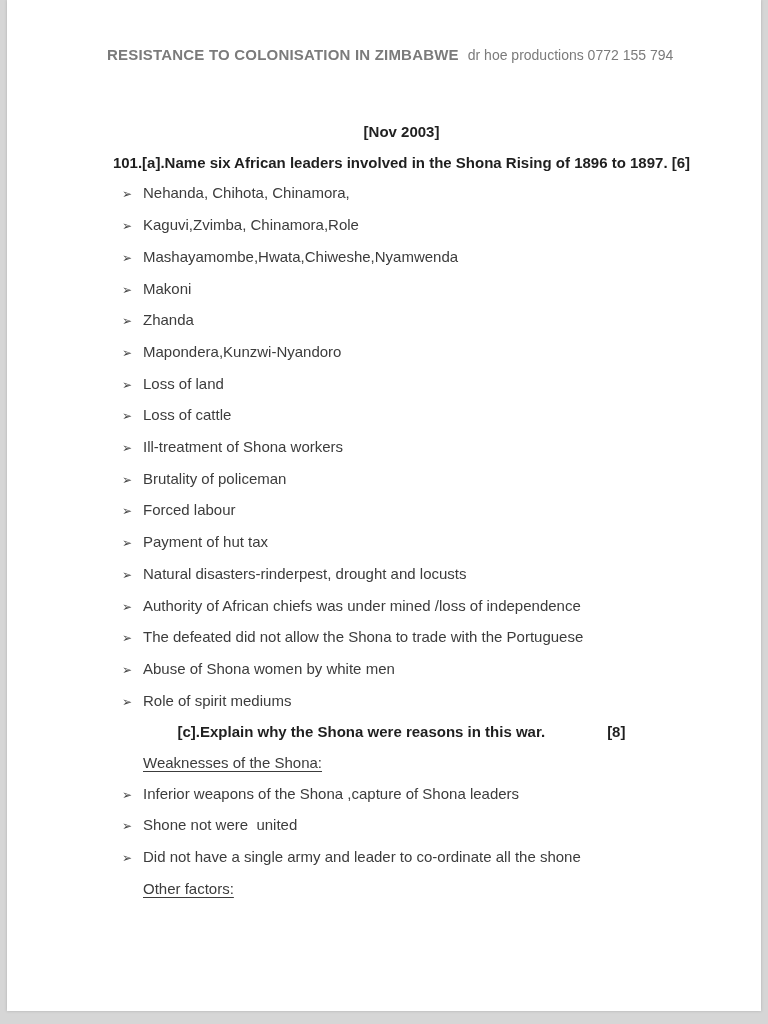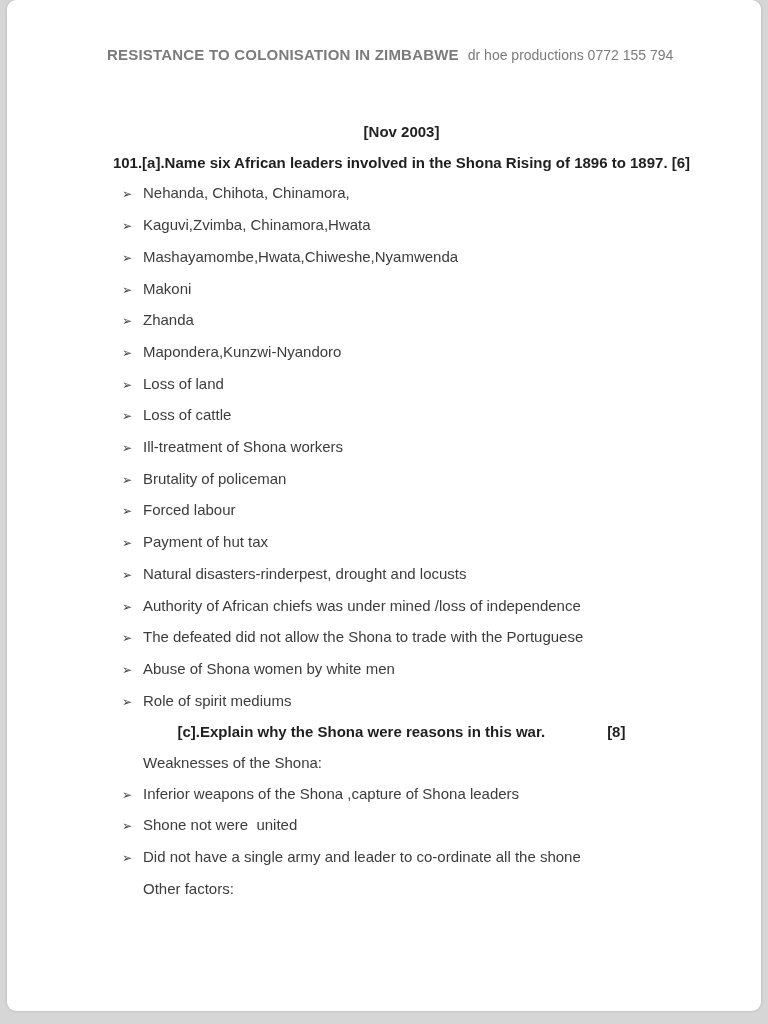--- a/index.html
+++ b/index.html
@@ -10,21 +10,20 @@
     overflow: hidden;
   }
   .canvas {
     width: 768px; height: 1024px;
     display: flex; justify-content: center; align-items: flex-start;
   }
   .page {
     width: 754px; height: 1011px;
     background: #ffffff;
     box-shadow: 0 0 3px rgba(0,0,0,0.18);
-    border-radius: 9px;
   }
   .page-header {
     padding: 46px 60px 0 100px;
     display: flex; align-items: baseline; gap: 9px;
     white-space: nowrap;
   }
   .ph-title {
     font-weight: 700; font-size: 15px; color: #7b7b7b;
     letter-spacing: 0.2px;
   }
@@ -46,37 +45,38 @@
   }
   .block.heading .mark { margin-left: 62px; }
   .block.bullet { padding-left: 24px; display: flex; align-items: baseline; }
   .marker {
     display: inline-block; width: 21px; flex: 0 0 21px;
     font-size: 12px; color: #454545;
   }
   .btext { color: #3c3c3c; }
   .block.subheading { margin-left: 45px; }
   .block.subheading .stext {
+    text-decoration: underline;
     text-underline-offset: 3px;
   }
 </style>
 </head>
 <body>
 
 <div class="canvas">
   <div class="page">
     <div class="page-header">
       <span class="ph-title">RESISTANCE TO COLONISATION IN ZIMBABWE</span>
       <span class="ph-contact">dr hoe productions 0772 155 794</span>
     </div>
     <div class="doc-body" id="doc-body">
         <div class="block date">[Nov 2003]</div>
         <div class="block heading"><span>101.[a].Name six African leaders involved in the Shona Rising of 1896 to 1897. [6]</span></div>
         <div class="block bullet"><span class="marker">➢</span><span class="btext">Nehanda, Chihota, Chinamora,</span></div>
-        <div class="block bullet"><span class="marker">➢</span><span class="btext">Kaguvi,Zvimba, Chinamora,Hwata</span></div>
+        <div class="block bullet"><span class="marker">➢</span><span class="btext">Kaguvi,Zvimba, Chinamora,Role</span></div>
         <div class="block bullet"><span class="marker">➢</span><span class="btext">Mashayamombe,Hwata,Chiweshe,Nyamwenda</span></div>
         <div class="block bullet"><span class="marker">➢</span><span class="btext">Makoni</span></div>
         <div class="block bullet"><span class="marker">➢</span><span class="btext">Zhanda</span></div>
         <div class="block bullet"><span class="marker">➢</span><span class="btext">Mapondera,Kunzwi-Nyandoro</span></div>
         <div class="block bullet"><span class="marker">➢</span><span class="btext">Loss of land</span></div>
         <div class="block bullet"><span class="marker">➢</span><span class="btext">Loss of cattle</span></div>
         <div class="block bullet"><span class="marker">➢</span><span class="btext">Ill-treatment of Shona workers</span></div>
         <div class="block bullet"><span class="marker">➢</span><span class="btext">Brutality of policeman</span></div>
         <div class="block bullet"><span class="marker">➢</span><span class="btext">Forced labour</span></div>
         <div class="block bullet"><span class="marker">➢</span><span class="btext">Payment of hut tax</span></div>

